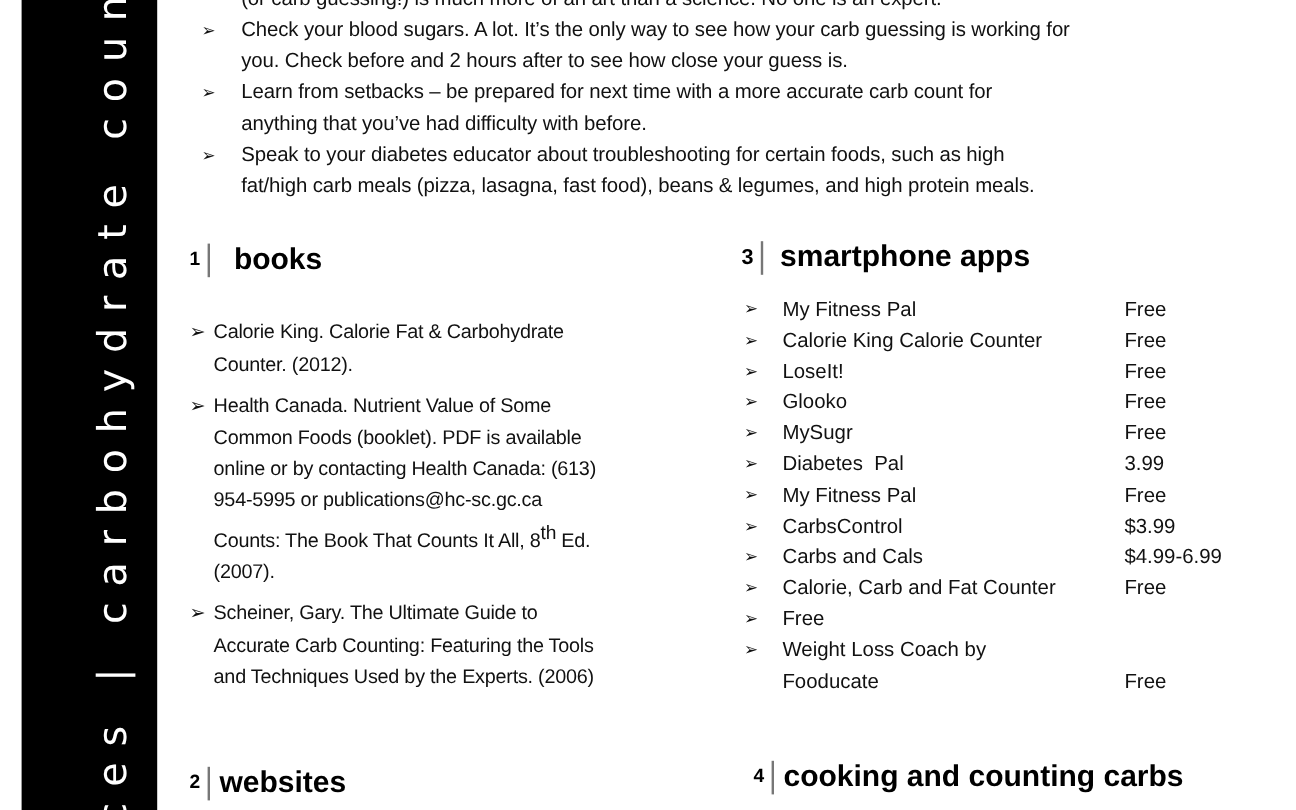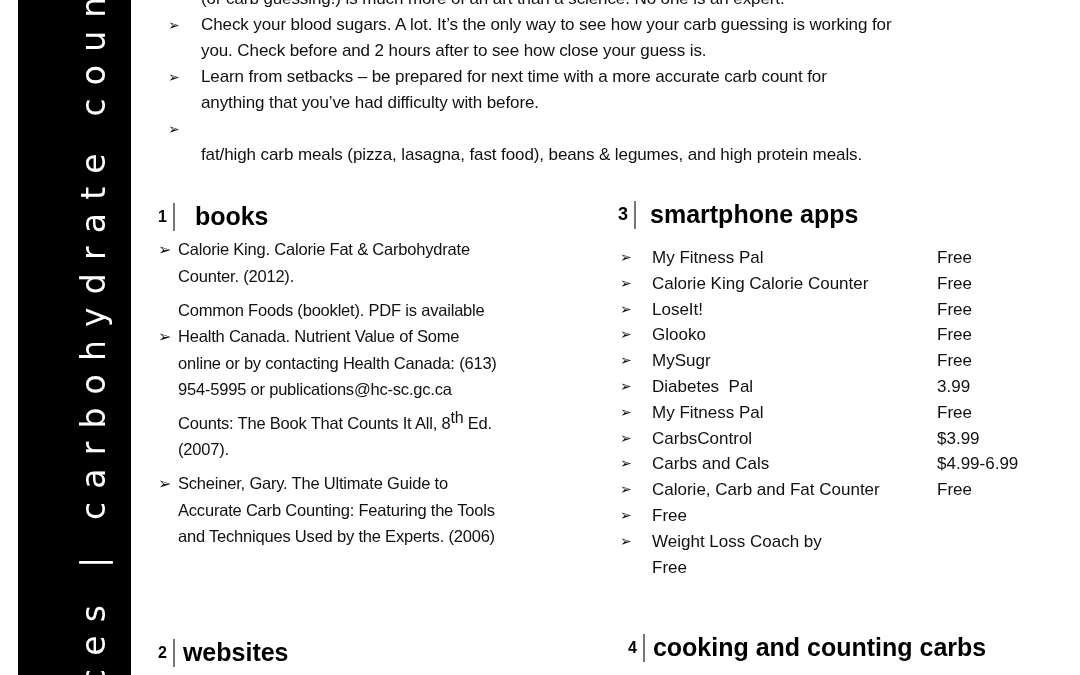--- a/index.html
+++ b/index.html
@@ -33,21 +33,21 @@
     .indent { padding-left: 33px; }
 
     .section-head {
       position: absolute; display: flex; align-items: center; font-weight: bold;
       font-size: 19px; color: #000;
     }
     .sec-num { font-size: 16px; font-weight: bold; }
     .sec-bar { width: 2px; height: 28px; background: #777; margin: 0 8px 0 6px; }
     .sec-title { font-size: 25px; font-weight: bold; }
 
-    .books { position: absolute; left: 8px; top: 236px; width: 430px; }
+    .books { position: absolute; left: 8px; top: 264px; width: 430px; }
     .book { margin-bottom: 8px; }
     .book-line { font-size: 16.5px; line-height: 26px; white-space: nowrap; letter-spacing: -0.2px; }
     .book-line .arr { display: inline-block; width: 20px; font-size: 16px; }
     .book-line.cont { padding-left: 20px; }
     sup { font-size: 16px; line-height: 0; }
 
     .apps { position: absolute; left: 470px; top: 245px; width: 420px; }
     .app { display: flex; font-size: 17px; line-height: 25.8px; white-space: nowrap; }
     .app .arr { width: 32px; flex: 0 0 32px; font-size: 14px; }
     .app .name { width: 285px; flex: 0 0 285px; }
@@ -69,38 +69,39 @@
       <span>Check your blood sugars. A lot. It’s the only way to see how your carb guessing is working for</span>
     </div>
     <div class="intro-line indent">you.  Check before and 2 hours after to see how close your guess is.</div>
     <div class="intro-line bullet-row">
       <span class="arrow">➢</span>
       <span>Learn from setbacks – be prepared for next time with a more accurate carb count for</span>
     </div>
     <div class="intro-line indent">anything that you’ve had difficulty with before.</div>
     <div class="intro-line bullet-row">
       <span class="arrow">➢</span>
+      <span>Speak to your diabetes educator about troubleshooting for certain foods, such as high</span>
     </div>
     <div class="intro-line indent">fat/high carb meals (pizza, lasagna, fast food), beans &amp; legumes, and high protein meals.</div>
   </div>
 
   <div class="section-head" style="left:8px; top:202px;">
     <span class="sec-num">1</span>
     <span class="sec-bar"></span>
     <span class="sec-title" style="margin-left:12px;">books</span>
   </div>
 
   <div class="books">
     <div class="book">
       <div class="book-line"><span class="arr">➢</span><span>Calorie King. Calorie Fat &amp; Carbohydrate</span></div>
       <div class="book-line cont">Counter. (2012).</div>
     </div>
     <div class="book">
+      <div class="book-line"><span class="arr">➢</span><span>Health Canada. Nutrient Value of Some</span></div>
       <div class="book-line cont">Common Foods (booklet).  PDF is available</div>
-      <div class="book-line"><span class="arr">➢</span><span>Health Canada. Nutrient Value of Some</span></div>
       <div class="book-line cont">online or by contacting Health Canada: (613)</div>
       <div class="book-line cont">954-5995 or publications@hc-sc.gc.ca</div>
     </div>
     <div class="book">
       <div class="book-line cont"><span>Counts: The Book That Counts It All, 8</span><sup>th</sup><span> Ed.</span></div>
       <div class="book-line cont">(2007).</div>
     </div>
     <div class="book">
       <div class="book-line"><span class="arr">➢</span><span>Scheiner, Gary. The Ultimate Guide to</span></div>
       <div class="book-line cont">Accurate Carb Counting: Featuring the Tools</div>
@@ -175,20 +176,21 @@
         <span class="arr">➢</span>
         <span class="price">Free</span>
       </div>
     <div class="app">
         <span class="arr">➢</span>
         <span class="name">Weight Loss Coach by</span>
         <span class="price"></span>
       </div>
     <div class="app">
         <span class="arr"></span>
+        <span class="name">Fooducate</span>
         <span class="price">Free</span>
       </div>
   </div>
 
   <div class="section-head" style="left:478px; top:633px;">
     <span class="sec-num">4</span>
     <span class="sec-bar"></span>
     <span class="sec-title">cooking and counting carbs</span>
   </div>
 

